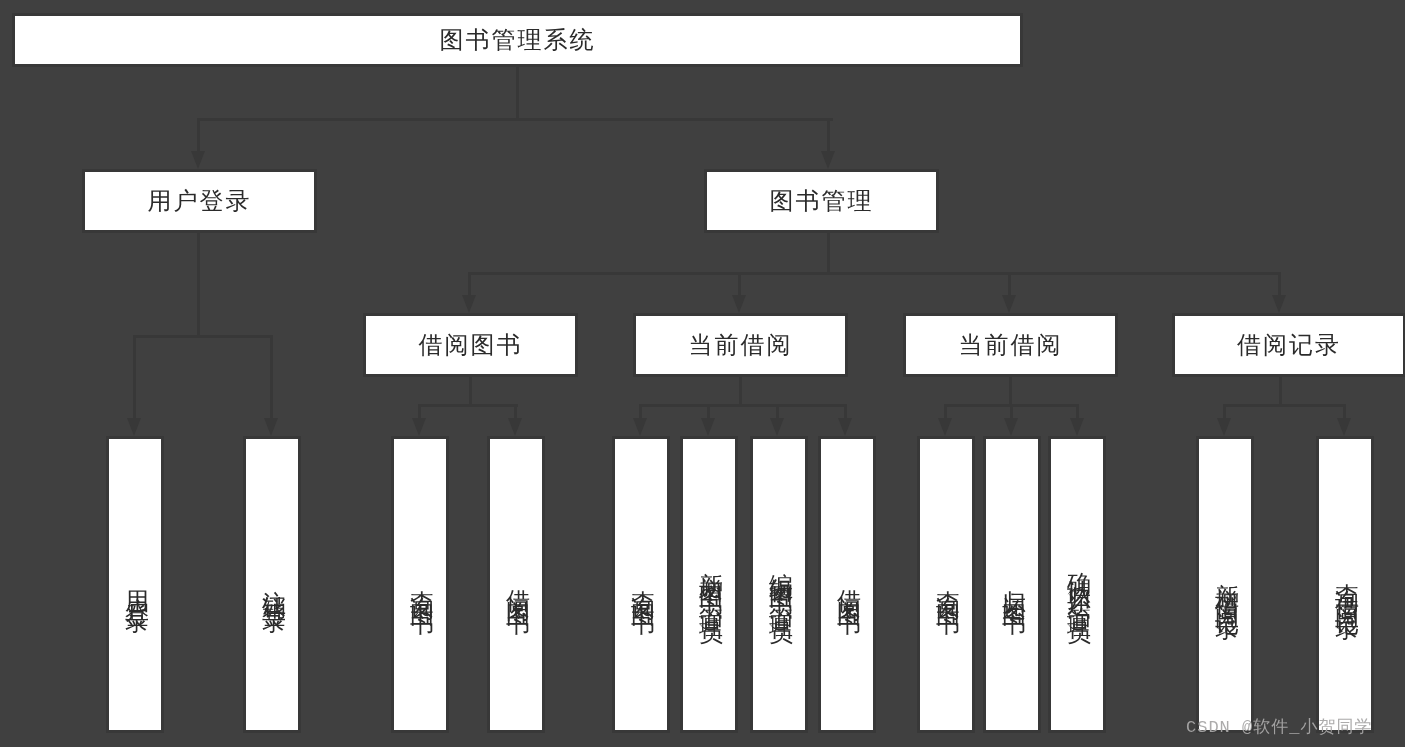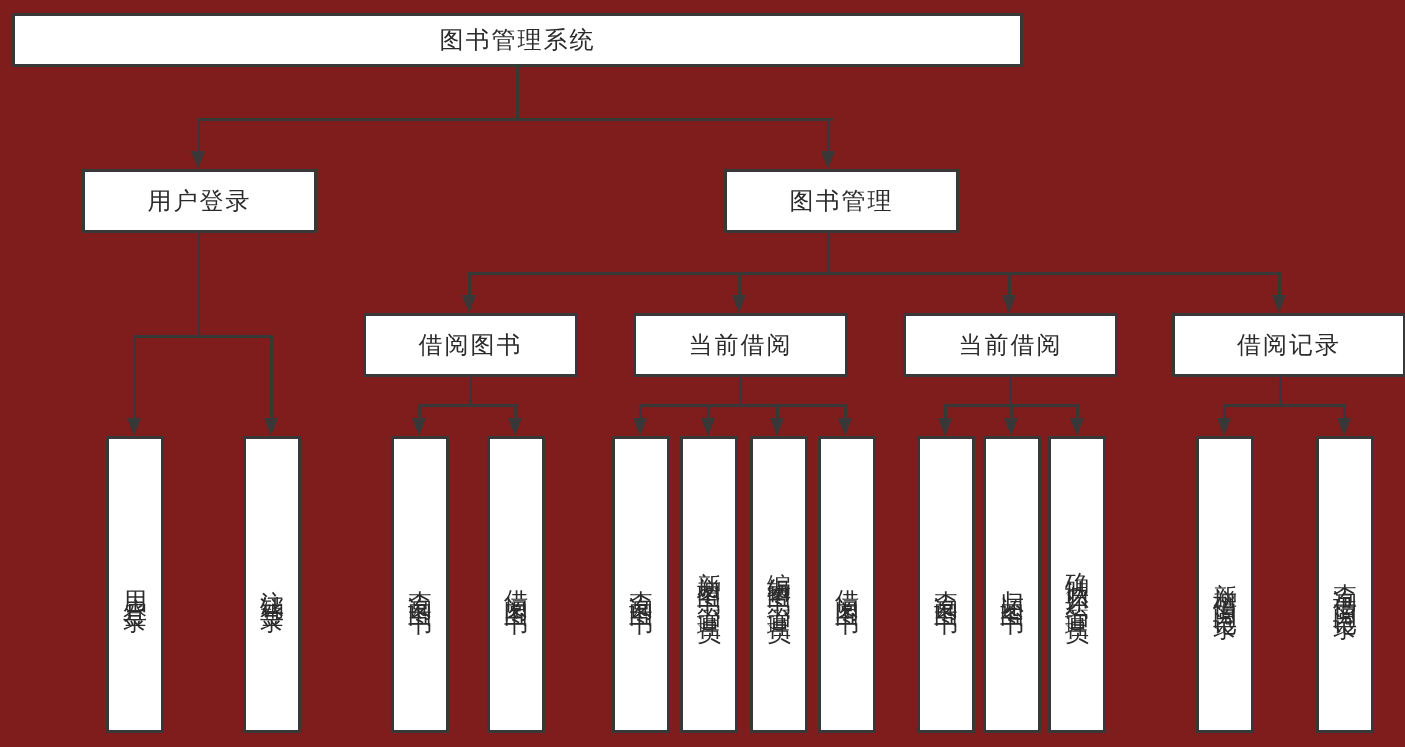--- a/index.html
+++ b/index.html
@@ -1,20 +1,20 @@
 <!DOCTYPE html>
 <html><head>
 <meta charset="utf-8">
 <style>
   html,body{margin:0;padding:0;background:#ffffff;}
   #canvas{
     position:relative;
     width:1405px;height:747px;
-    background:#7f1d1d;
-    font-family:Liberation Serif, serif;
+    background:#404040;
+    font-family:Liberation Mono, monospace;
     overflow:hidden;
   }
   .box{
     position:absolute;
     background:#ffffff;
     border:3px solid #383838;
     box-sizing:border-box;
     display:flex;align-items:center;justify-content:center;
     color:#2b2b2b;
   }
@@ -59,21 +59,21 @@
   <div class="vl" style="left:516px;top:66px;width:3px;height:55px"></div>
   <div class="hl" style="left:197px;top:118px;width:636px;height:3px"></div>
   <div class="vl" style="left:197px;top:118px;width:3px;height:33px"></div>
   <div class="ar" style="left:191px;top:151px"></div>
   <div class="vl" style="left:827px;top:118px;width:3px;height:33px"></div>
   <div class="ar" style="left:821px;top:151px"></div>
 
   <div class="box hbox" style="left:82px;top:169px;width:235px;height:64px">
     <span>用户登录</span>
   </div>
-  <div class="box hbox" style="left:724px;top:169px;width:235px;height:64px">
+  <div class="box hbox" style="left:704px;top:169px;width:235px;height:64px">
     <span>图书管理</span>
   </div>
 
   <div class="vl" style="left:197px;top:232px;width:3px;height:106px"></div>
   <div class="hl" style="left:133px;top:335px;width:140px;height:3px"></div>
   <div class="vl" style="left:133px;top:335px;width:3px;height:83px"></div>
   <div class="ar" style="left:127px;top:418px"></div>
   <div class="vl" style="left:270px;top:335px;width:3px;height:83px"></div>
   <div class="ar" style="left:264px;top:418px"></div>
 
@@ -172,14 +172,15 @@
     <span>确认归还（管理员）</span>
   </div>
 
   <div class="box vbox" style="left:1196px;top:436px;width:58px;height:297px">
     <span>新增借阅记录</span>
   </div>
   <div class="box vbox" style="left:1316px;top:436px;width:58px;height:297px">
     <span>查询借阅记录</span>
   </div>
 
+  <div class="watermark">CSDN @软件_小贺同学</div>
 
 </div>
 
 </body></html>

